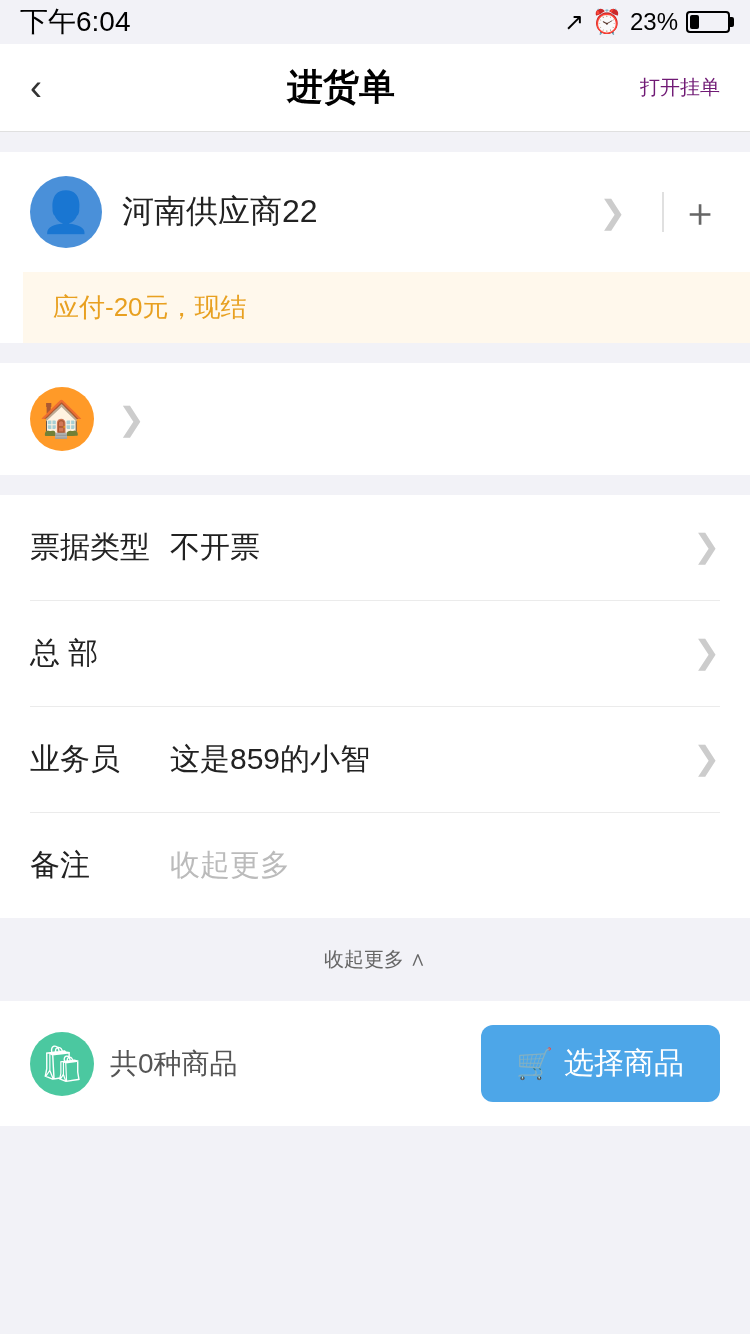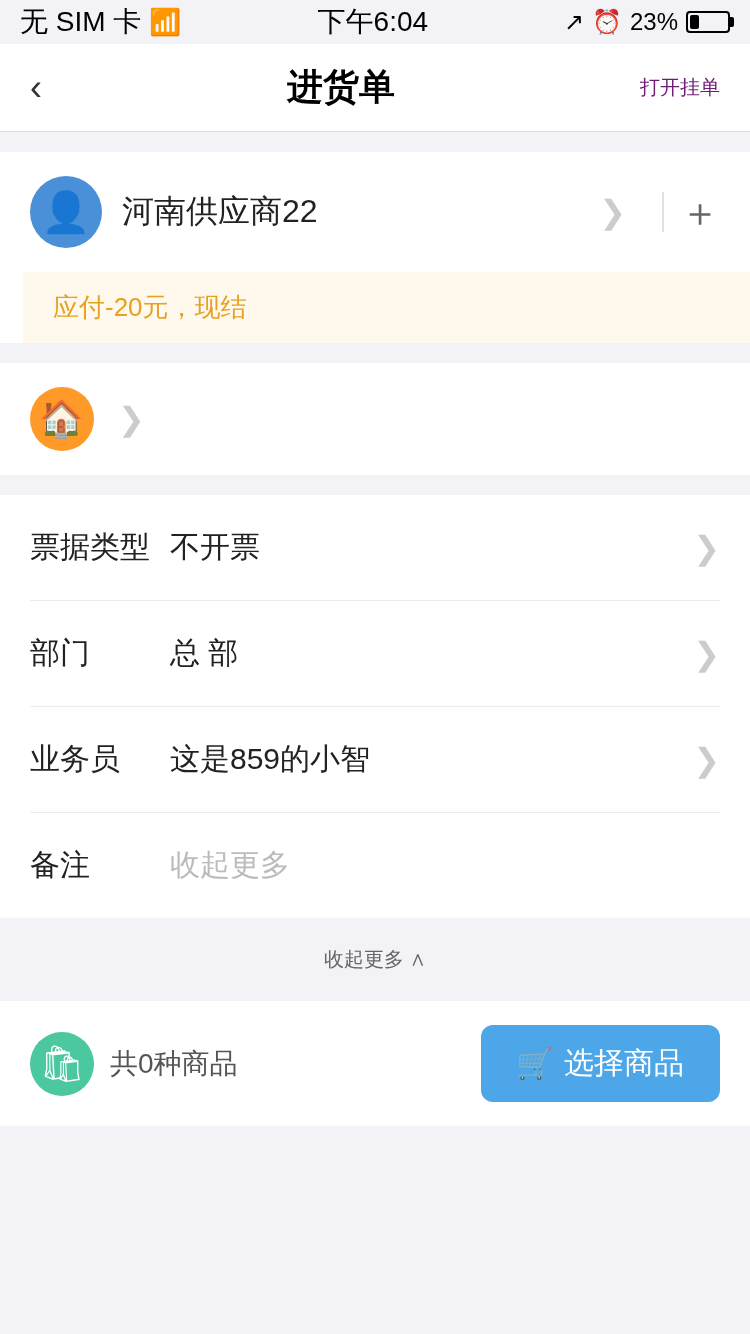--- a/index.html
+++ b/index.html
@@ -198,21 +198,21 @@
 
     .section-divider {
       height: 1px;
       background: #ebebeb;
       margin: 0 30px;
     }
 
     
     .form-row {
       display: flex;
-      align-items: center;
+      align-items: flex-start;
       padding: 32px 30px;
       background: #fff;
       min-height: 96px;
     }
     .form-label {
       font-size: 30px;
       color: #222;
       width: 140px;
       flex-shrink: 0;
     }
@@ -290,24 +290,20 @@
     .page-rest {
       background: #f2f2f7;
       flex: 1;
       min-height: 300px;
     }
   </style>
 </head>
 <body>
 
 <div class="status-bar">
-  <div class="status-left">
-    <span>无 SIM 卡</span>
-    <span class="wifi-icon">📶</span>
-  </div>
   <div class="status-center">下午6:04</div>
   <div class="status-right">
     <span>↗</span>
     <span>⏰</span>
     <span>23%</span>
     <span class="battery-bar">
       <span class="battery-fill"></span>
     </span>
   </div>
 </div>
@@ -351,21 +347,20 @@
 <div class="card">
 
   <div class="form-row">
     <span class="form-label">票据类型</span>
     <span class="form-value">不开票</span>
     <span class="form-chevron">❯</span>
   </div>
   <div class="section-divider"></div>
 
   <div class="form-row">
-    <span class="form-label">部门</span>
     <span class="form-value">总 部</span>
     <span class="form-chevron">❯</span>
   </div>
   <div class="section-divider"></div>
 
   <div class="form-row">
     <span class="form-label">业务员</span>
     <span class="form-value">这是859的小智</span>
     <span class="form-chevron">❯</span>
   </div>

